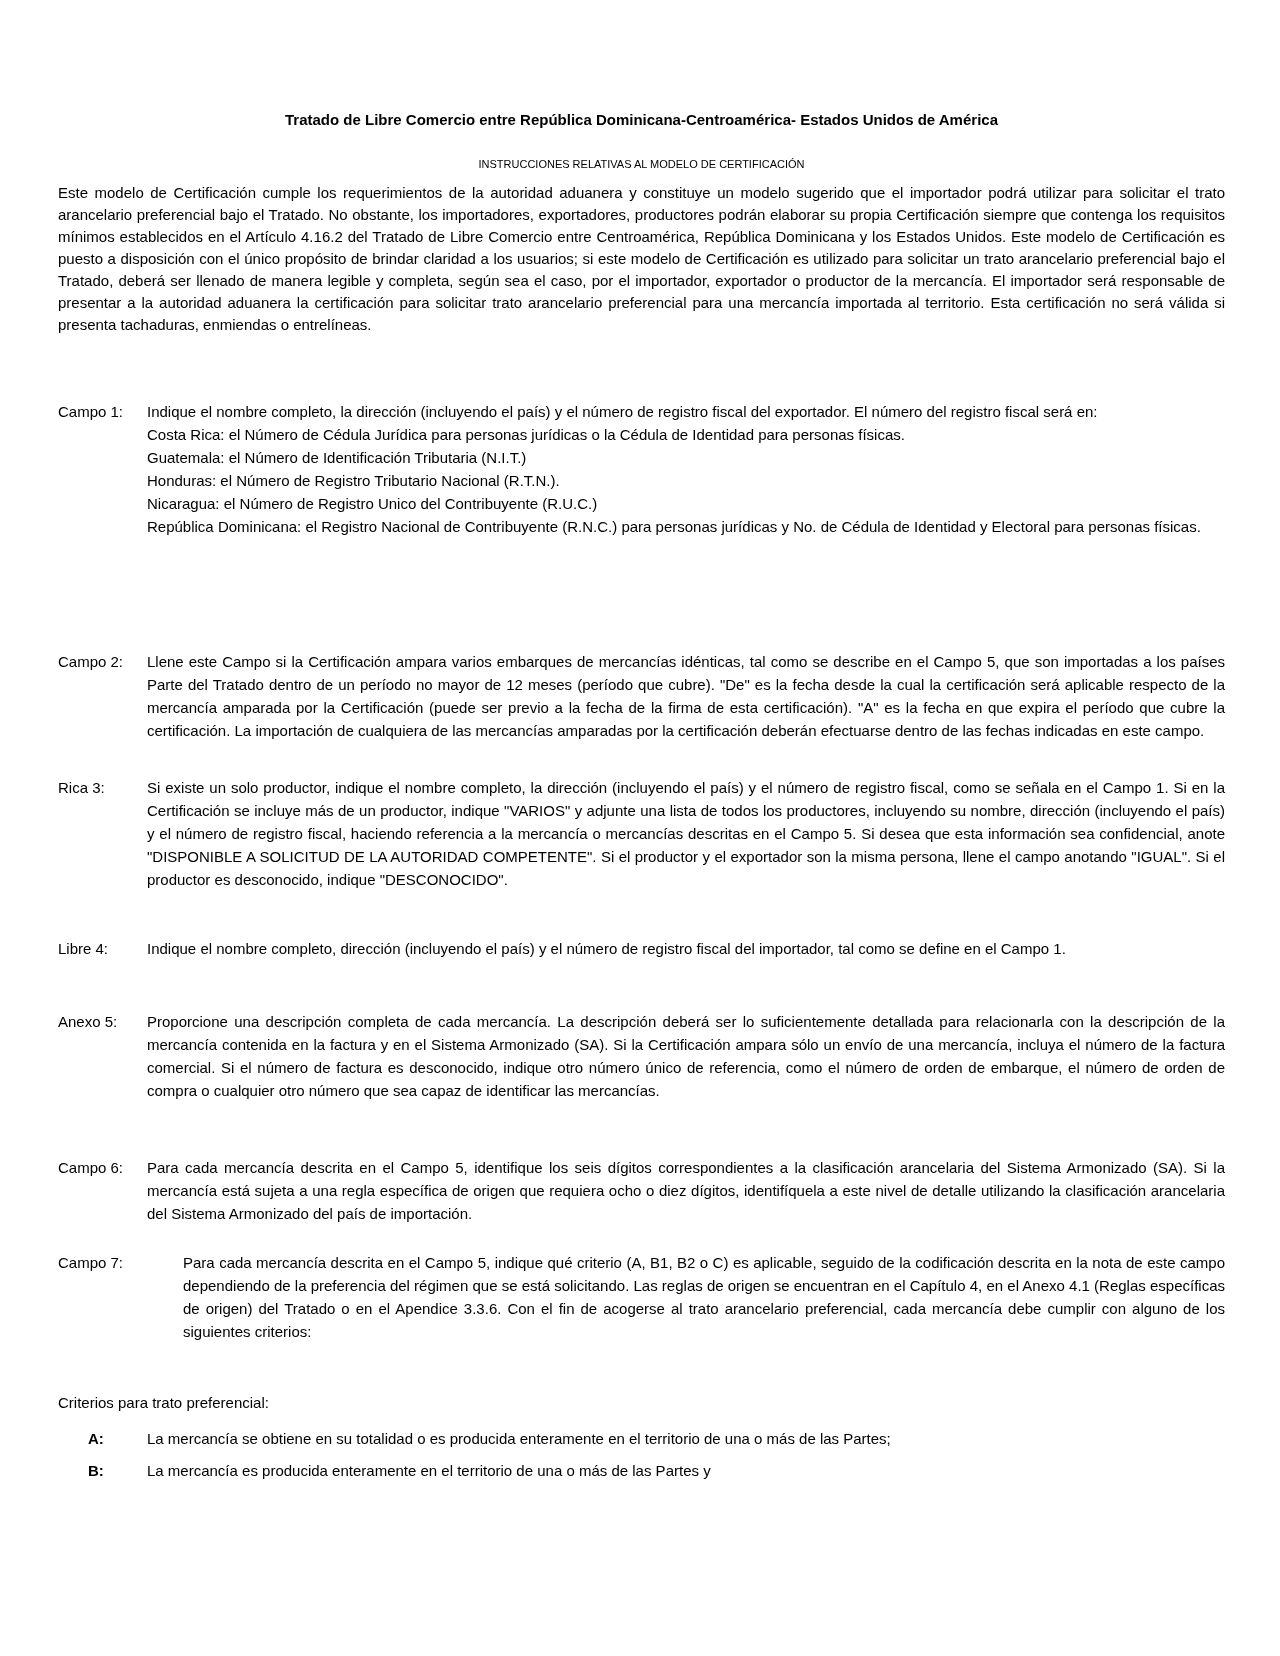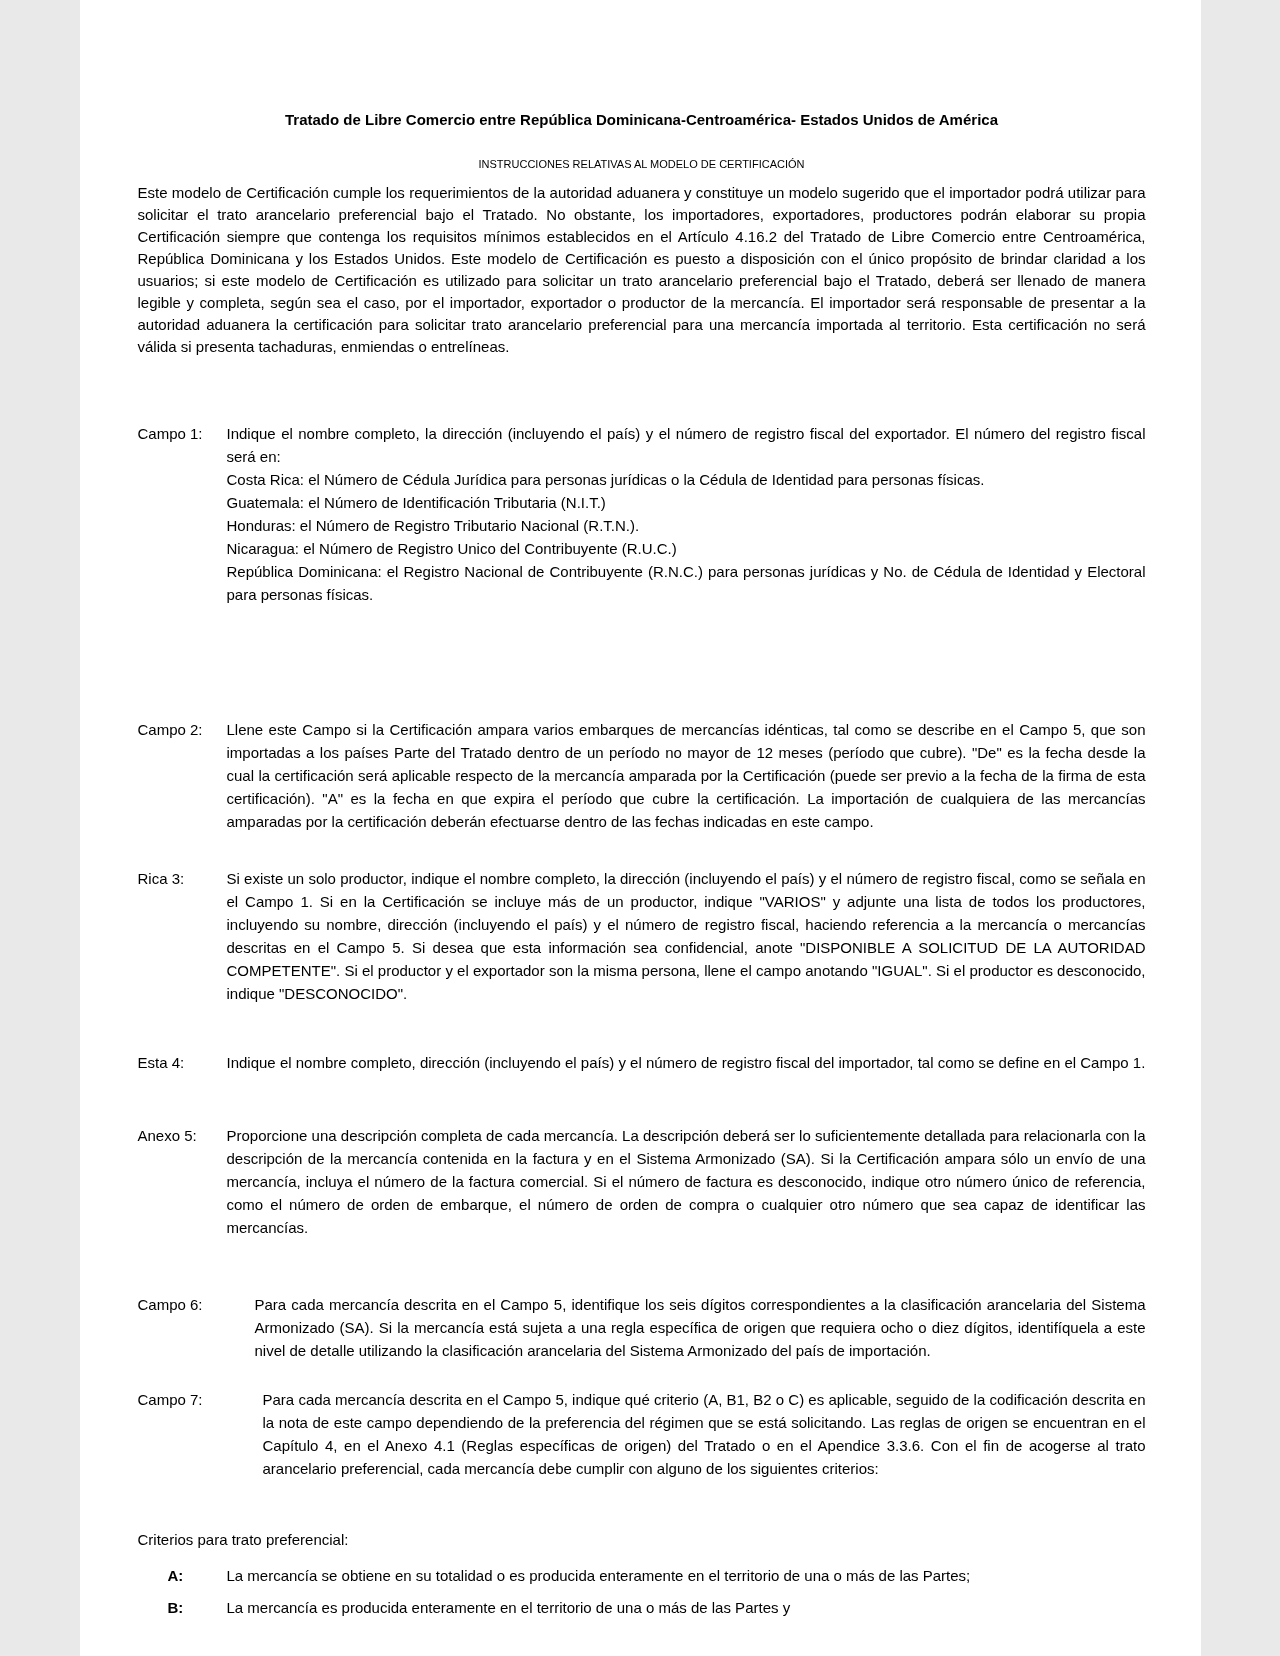--- a/index.html
+++ b/index.html
@@ -1,18 +1,18 @@
 <!DOCTYPE html>
 <html lang="es"><head>
 <meta charset="utf-8">
 <style>
   html, body { margin: 0; padding: 0; background: #e9e9e9; }
   .page {
     position: relative;
-    width: 1121px;
+    width: 1280px;
     height: 1656px;
     margin: 0 auto;
     background: #ffffff;
     color: #000000;
     font-family: "Liberation Sans", "DejaVu Sans", sans-serif;
     font-size: 15px;
     overflow: hidden;
     box-sizing: border-box;
   }
   .content {
@@ -52,21 +52,21 @@
   .field-body .para {
     margin: 0;
     text-align: justify;
     line-height: 23px;
   }
   .field-1 { margin-top: 64px; }
   .field-2 { margin-top: 112px; }
   .field-3 { margin-top: 34px; }
   .field-4 { margin-top: 46px; }
   .field-5 { margin-top: 50px; }
-  .field-6 { margin-top: 54px; gap: 28px; }
+  .field-6 { margin-top: 54px; }
   .field-7 { margin-top: 26px; gap: 36px; }
   .criteria-heading {
     margin: 48px 0 0 0;
     line-height: 23px;
     font-weight: normal;
     font-size: 15px;
   }
   .criteria-item {
     display: grid;
     grid-template-columns: 59px 1fr;
@@ -118,21 +118,21 @@
   </div>
 
   <div class="field field-3">
     <div class="field-label">Rica 3:</div>
     <div class="field-body">
             <p class="para">Si existe un solo productor, indique el nombre completo, la dirección (incluyendo el país) y el número de registro fiscal, como se señala en el Campo 1. Si en la Certificación se incluye más de un productor, indique "VARIOS" y adjunte una lista de todos los productores, incluyendo su nombre, dirección (incluyendo el país) y el número de registro fiscal, haciendo referencia a la mercancía o mercancías descritas en el Campo 5.  Si desea que esta información sea confidencial, anote "DISPONIBLE A SOLICITUD DE LA AUTORIDAD COMPETENTE". Si el productor y el exportador son la misma persona, llene el campo anotando "IGUAL". Si el productor es desconocido, indique "DESCONOCIDO".</p>
           </div>
   </div>
 
   <div class="field field-4">
-    <div class="field-label">Esta 4:</div>
+    <div class="field-label">Libre 4:</div>
     <div class="field-body">
             <p class="para">Indique el nombre completo, dirección (incluyendo el país) y el número de registro fiscal del importador, tal como se define en el Campo 1.</p>
           </div>
   </div>
 
   <div class="field field-5">
     <div class="field-label">Anexo 5:</div>
     <div class="field-body">
             <p class="para">Proporcione una descripción completa de cada mercancía. La descripción deberá ser lo suficientemente detallada para relacionarla con la descripción de la mercancía contenida en la factura y en el Sistema Armonizado (SA). Si la Certificación ampara sólo un envío de una mercancía, incluya el número de la factura comercial. Si el número de factura es desconocido, indique otro número único de referencia, como el número de orden de embarque, el número de orden de compra o cualquier otro número que sea capaz de identificar las mercancías.</p>
           </div>

